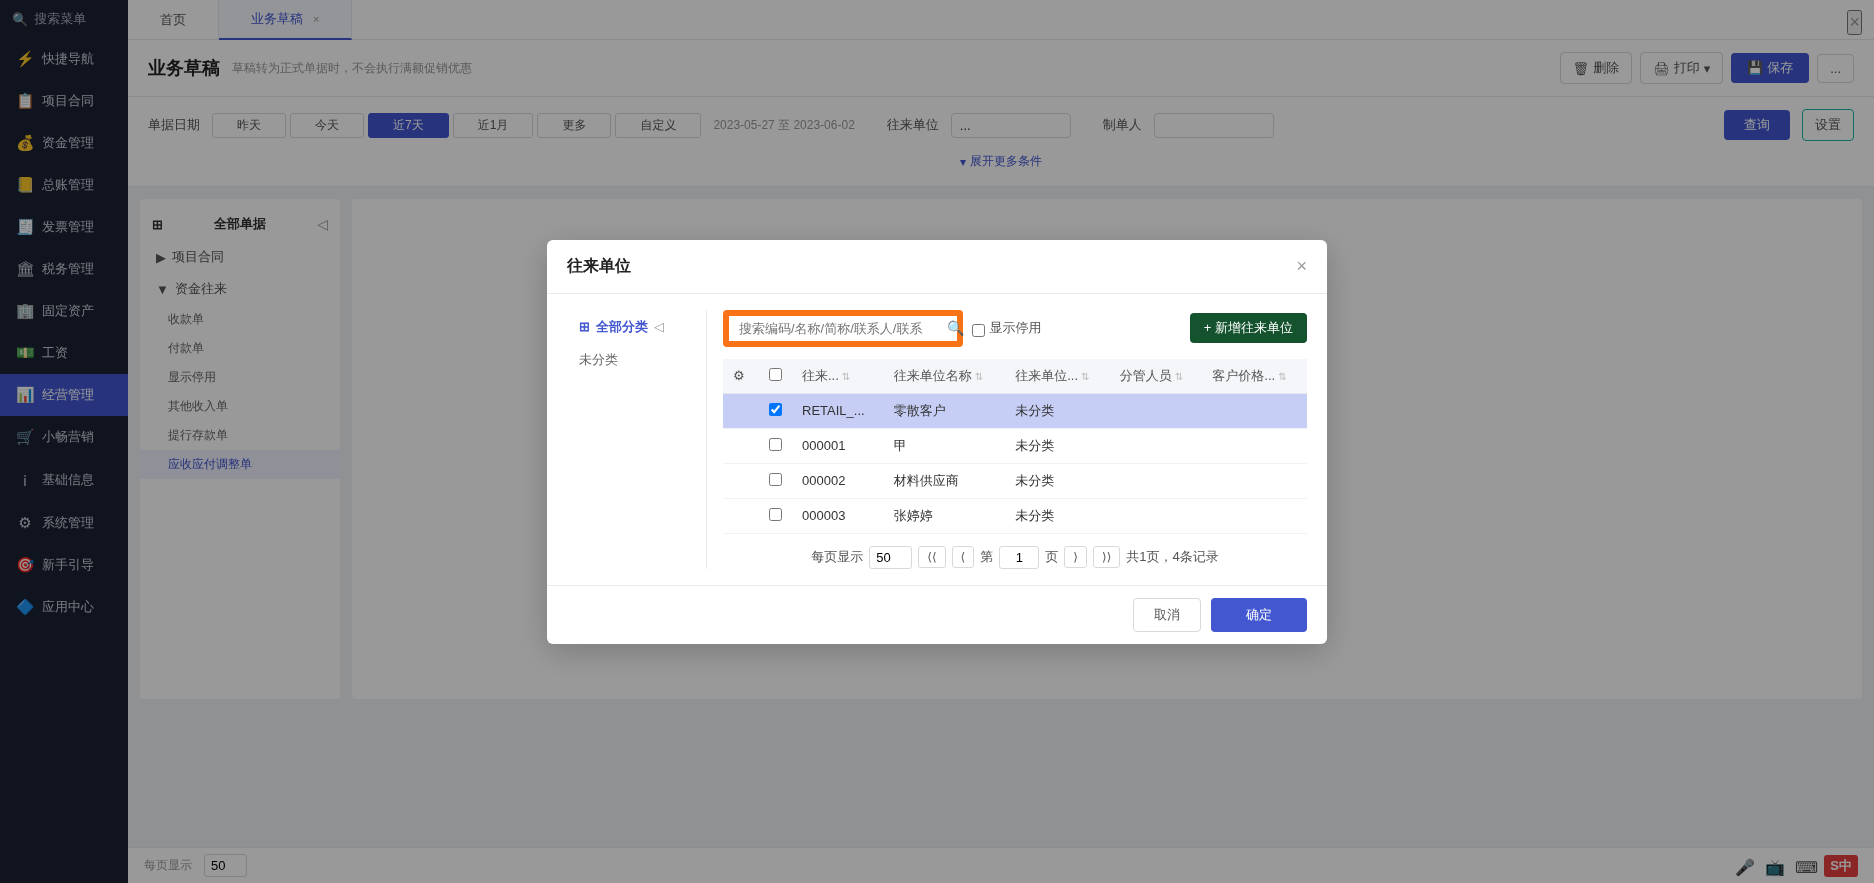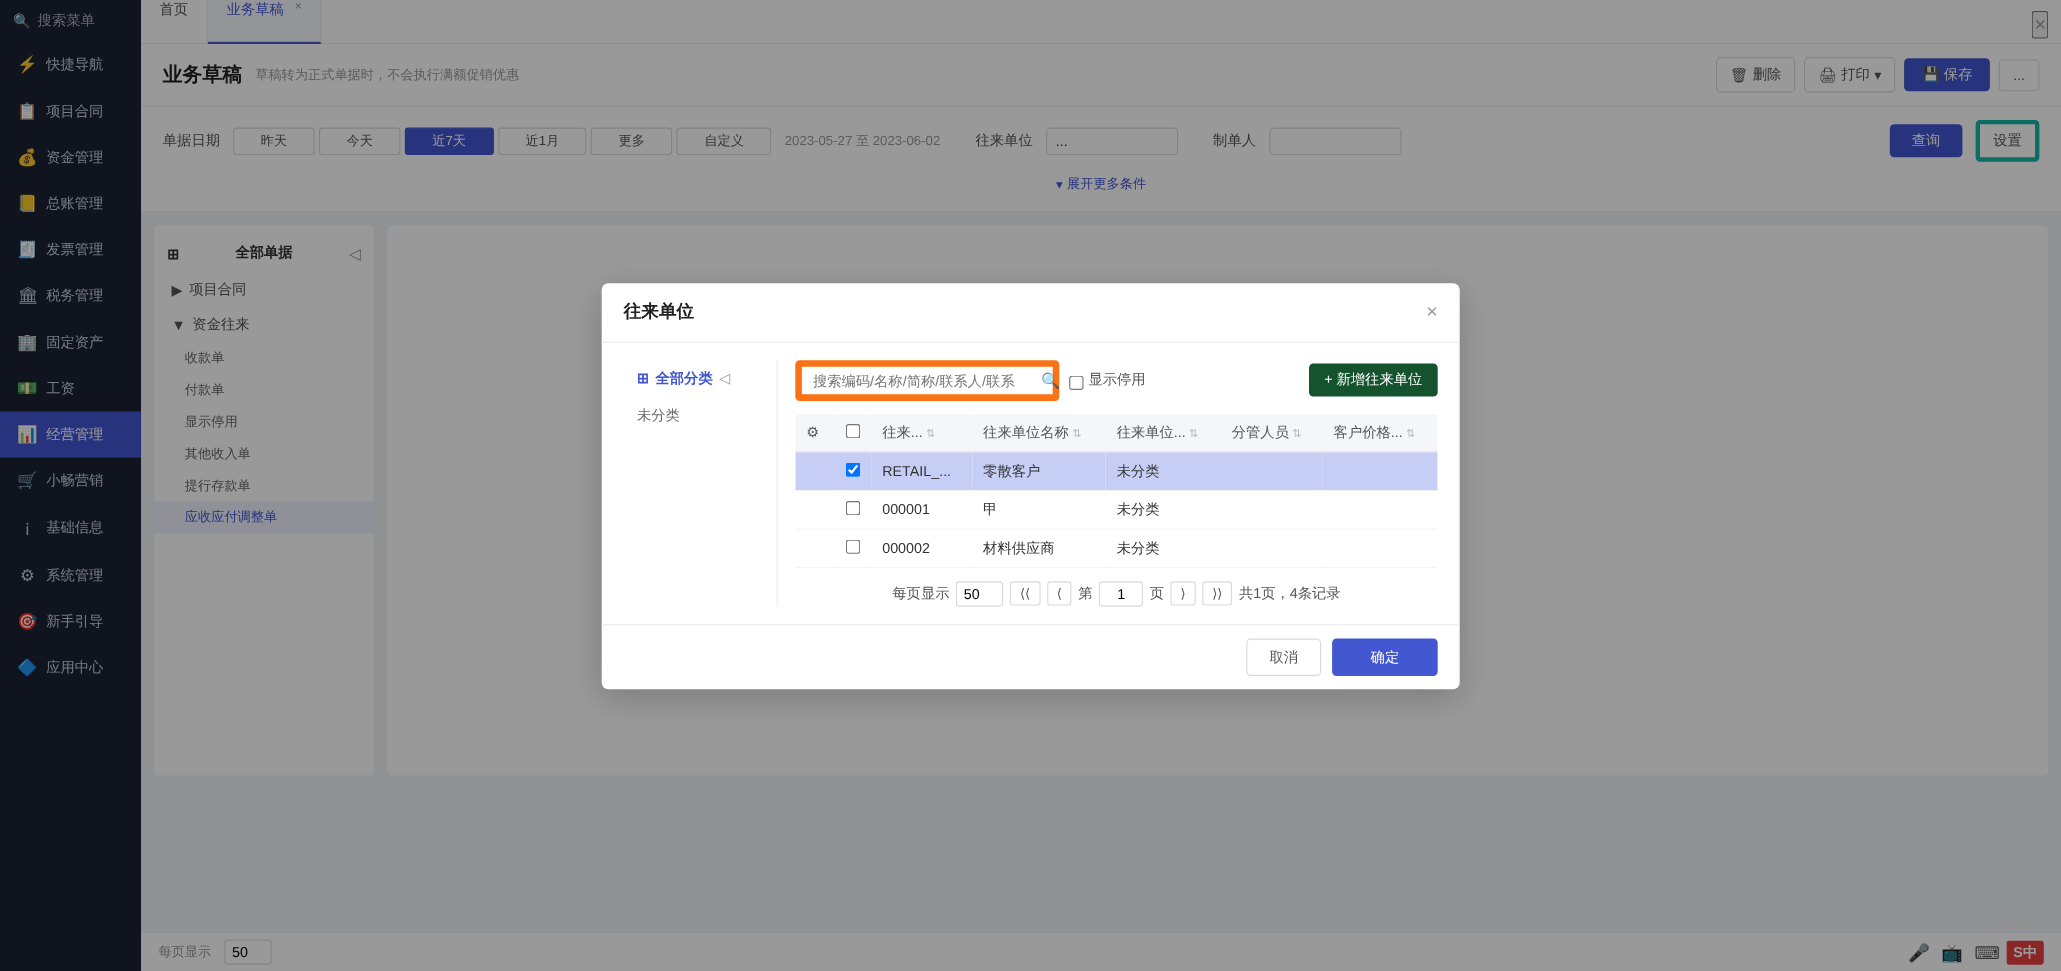--- a/index.html
+++ b/index.html
@@ -21,21 +21,21 @@
     .sidebar-item.active { background: #4257d0; color: #fff; }
     .sidebar-item .s-icon { width: 18px; text-align: center; font-size: 15px; }
 
     
     .topbar {
       position: fixed; left: 128px; top: 0; right: 0; height: 40px;
       background: #fff; border-bottom: 1px solid #e8eaf0;
       display: flex; align-items: center;
     }
     .tab {
-      height: 40px; padding: 0 17px; display: flex; 
+      height: 40px; padding: 0 32px; display: flex; align-items: center;
       font-size: 13px; color: #555; cursor: pointer; border-right: 1px solid #e8eaf0;
       gap: 6px;
     }
     .tab.active { color: #4257d0; border-bottom: 2px solid #4257d0; background: #f7f8ff; }
     .tab .close-icon { font-size: 11px; color: #999; margin-left: 4px; }
     .topbar-close { position: absolute; right: 12px; top: 10px; font-size: 18px; color: #999; cursor: pointer; }
 
     
     .main {
       margin-left: 128px; margin-top: 40px; padding: 0;
@@ -81,21 +81,21 @@
     }
     .expand-more {
       display: flex; align-items: center; justify-content: center; gap: 4px;
       font-size: 12px; color: #4257d0; cursor: pointer; padding: 4px;
     }
     .btn-query {
       background: #4257d0; color: #fff; border: none; padding: 6px 20px;
       border-radius: 4px; font-size: 13px; cursor: pointer;
     }
     .btn-settings {
-      background: #fff; color: #555; border: 4px solid #14b8a6; padding: 6px 12px;
+      background: #fff; color: #555; border: 1px solid #14b8a6; padding: 6px 12px;
       border-radius: 4px; font-size: 13px; cursor: pointer;
     }
 
     
     .content-area {
       display: flex; margin: 12px; gap: 12px;
     }
     .sidebar-panel {
       background: #fff; width: 200px; min-height: 500px; border-radius: 4px;
       padding: 12px 0; flex-shrink: 0;
@@ -496,20 +496,31 @@
               <td class="col-ops"></td>
               <td>
                 <input type="checkbox" style="">
               </td>
               <td>000002</td>
               <td>材料供应商</td>
               <td>未分类</td>
               <td></td>
               <td></td>
             </tr>
+            <tr>
+              <td class="col-ops"></td>
+              <td>
+                <input type="checkbox" style="">
+              </td>
+              <td>000003</td>
+              <td>张婷婷</td>
+              <td>未分类</td>
+              <td></td>
+              <td></td>
+            </tr>
           </tbody>
         </table>
       </div>
 
       <div class="modal-pagination">
         <span>每页显示</span>
         <select class="per-page-select">
           <option value="50">50</option>
         </select>
         <button class="page-btn">⟨⟨</button>

